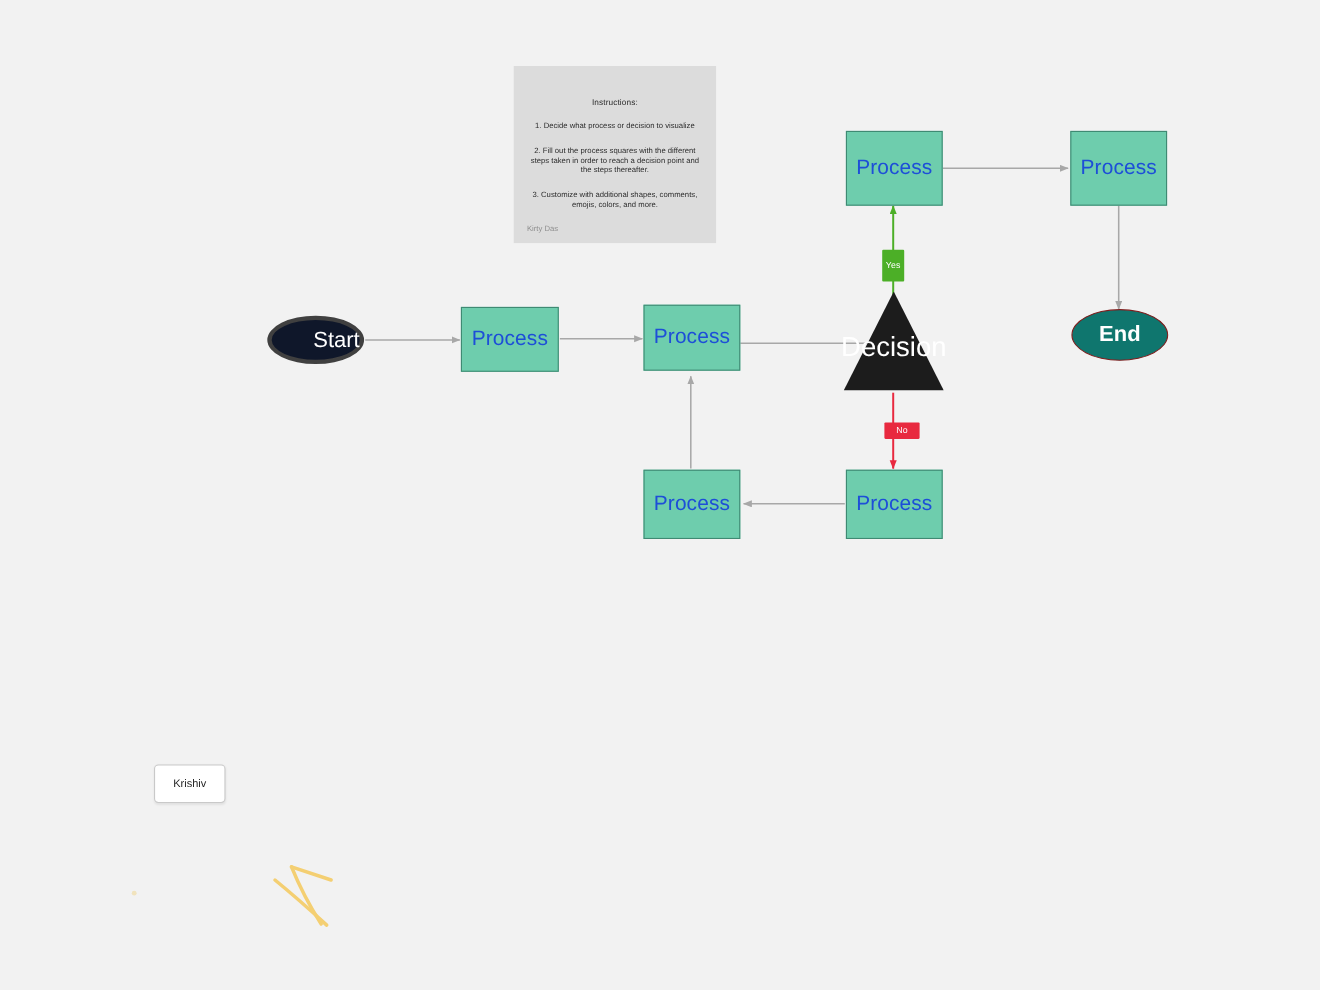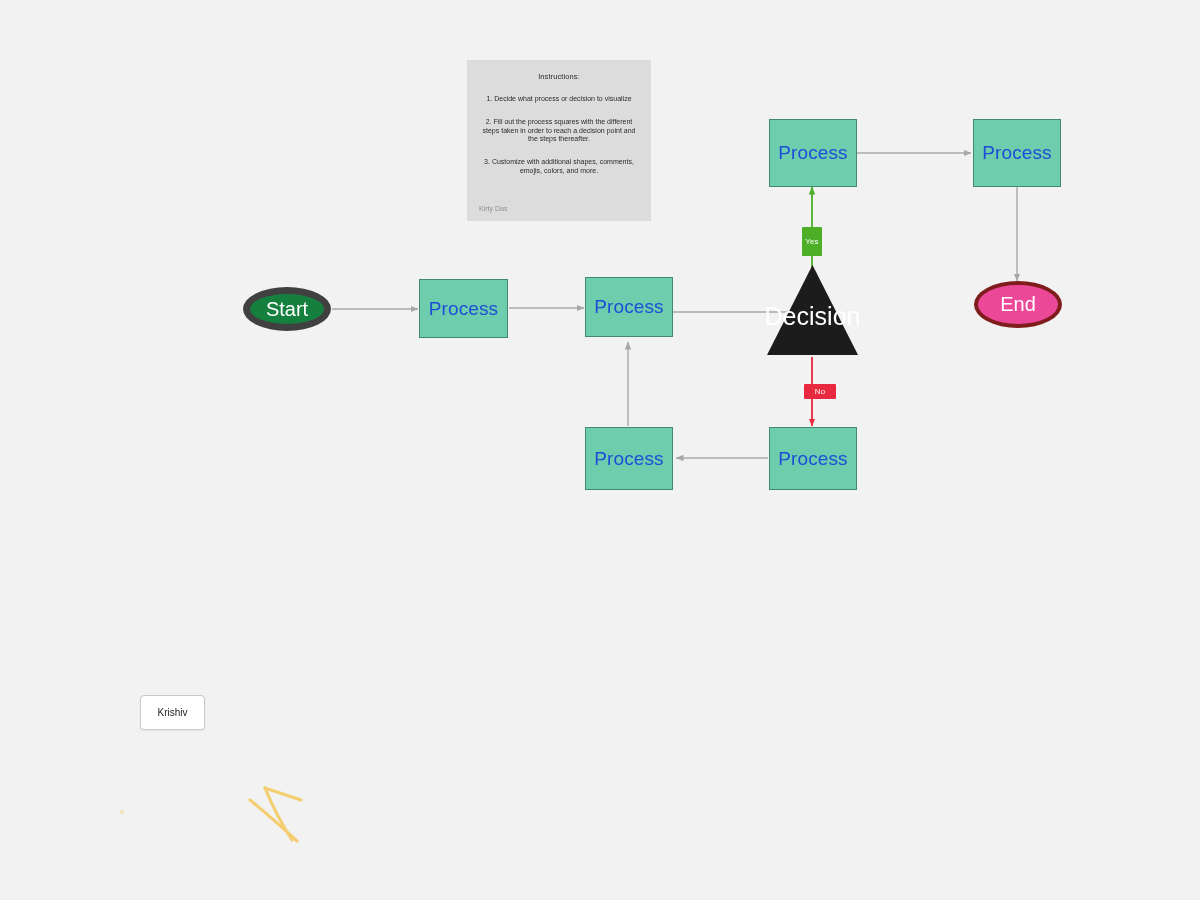--- a/index.html
+++ b/index.html
@@ -51,26 +51,28 @@
     font-size: 19px;
     letter-spacing: .1px;
   }
 
   .terminator {
     border-radius: 50%;
     color: #ffffff;
     font-size: 20px;
   }
   .terminator.start {
-    background: #15803d;
-    border: 7px solid #404040;
+    background: #0f172a;
+    border: 4px solid #404040;
+    justify-content: flex-end;
   }
   .terminator.end {
-    background: #ec4899;
-    border: 4px solid #7f1d1d;
+    background: #0f766e;
+    border: 1px solid #7f1d1d;
+    font-weight: bold;
   }
 
   .decision-wrap {
     position: absolute;
     display: flex;
     align-items: center;
     justify-content: center;
   }
   .decision-tri {
     position: absolute;
@@ -106,21 +108,21 @@
 
   
   #instructions {
     position: absolute;
     left: 467px;
     top: 60px;
     width: 184px;
     height: 161px;
     background: #dcdcdc;
     box-sizing: border-box;
-    padding: 12px 10px 8px 10px;
+    padding: 28px 10px 8px 10px;
     color: #2b2b2b;
   }
   #instructions .ins-title {
     font-size: 7.5px;
     text-align: center;
     margin: 0 0 14px 0;
     letter-spacing: .1px;
   }
   #instructions .ins-step {
     font-size: 7px;

